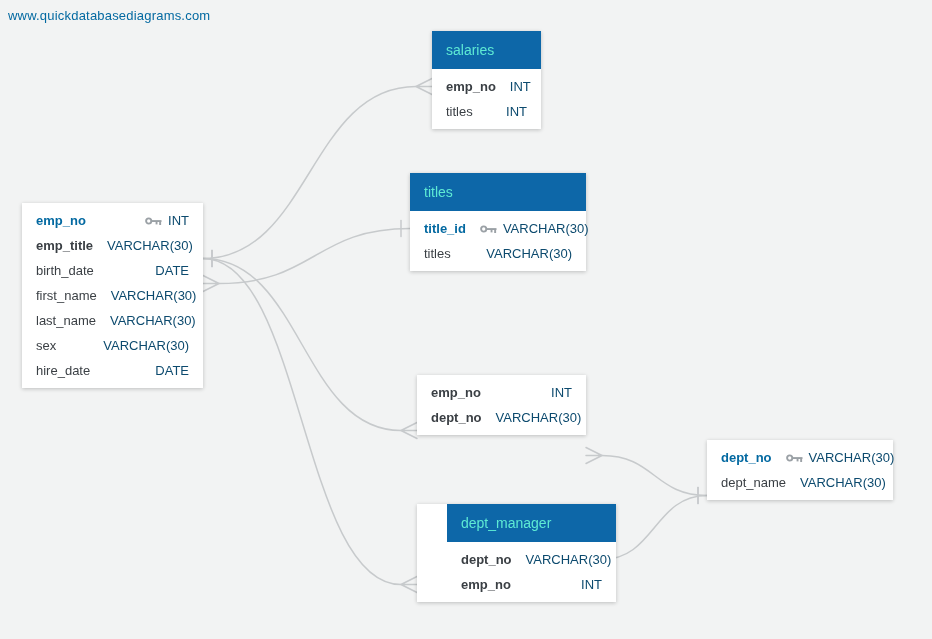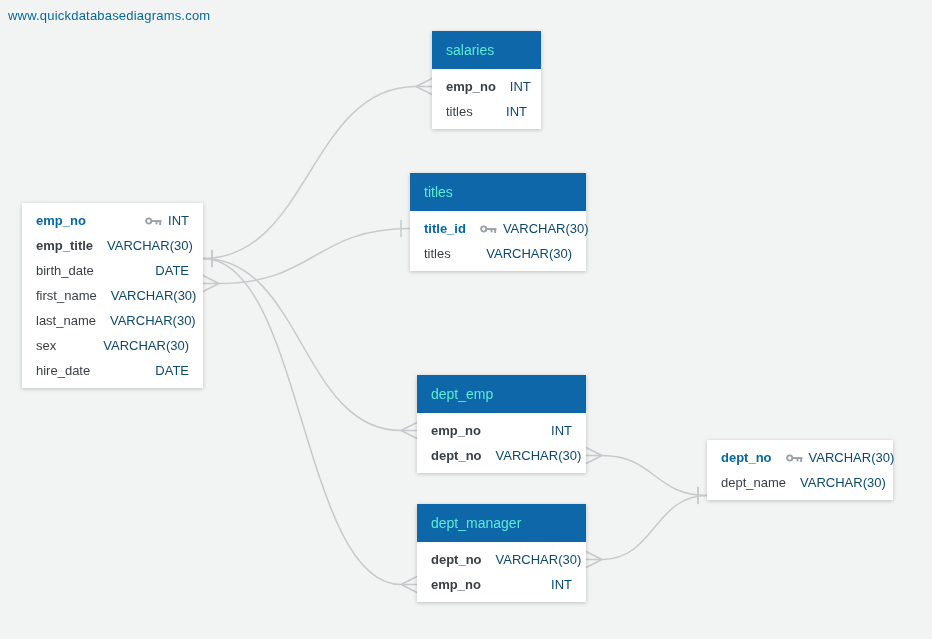--- a/index.html
+++ b/index.html
@@ -137,35 +137,34 @@
           <span class="ftype">VARCHAR(30)</span>
         </div>
         <div class="row">
           <span class="fname">titles</span>
           <span class="spacer"></span>
           <span class="ftype">VARCHAR(30)</span>
         </div>
       </div>
     </div>
     <div class="table" style="left: 417px; top: 375px; width: 169px;">
-      <div class="t-header"><span>dept_emp</span></div>
       <div class="t-body">
         <div class="row">
           <span class="fname bold">emp_no</span>
           <span class="spacer"></span>
           <span class="ftype">INT</span>
         </div>
         <div class="row">
           <span class="fname bold">dept_no</span>
           <span class="spacer"></span>
           <span class="ftype">VARCHAR(30)</span>
         </div>
       </div>
     </div>
-    <div class="table" style="left: 417px; top: 504px; width: 169px;">
+    <div class="table" style="left: 417px; top: 504px; width: 169px; padding-left: 30px;">
       <div class="t-header"><span>dept_manager</span></div>
       <div class="t-body">
         <div class="row">
           <span class="fname bold">dept_no</span>
           <span class="spacer"></span>
           <span class="ftype">VARCHAR(30)</span>
         </div>
         <div class="row">
           <span class="fname bold">emp_no</span>
           <span class="spacer"></span>

